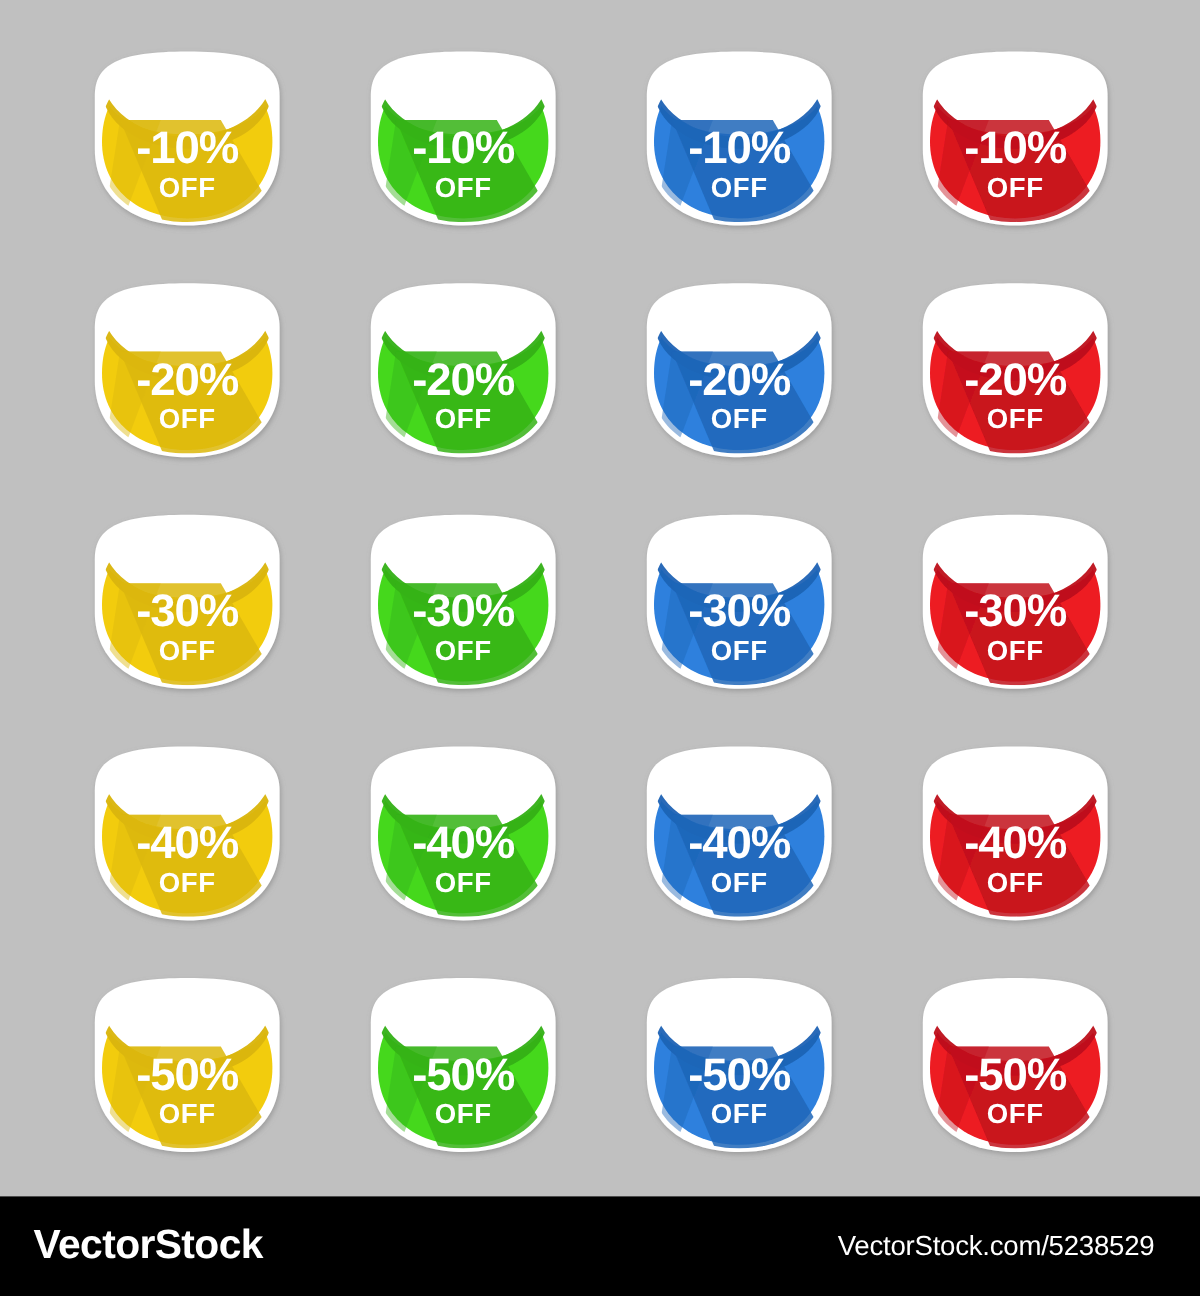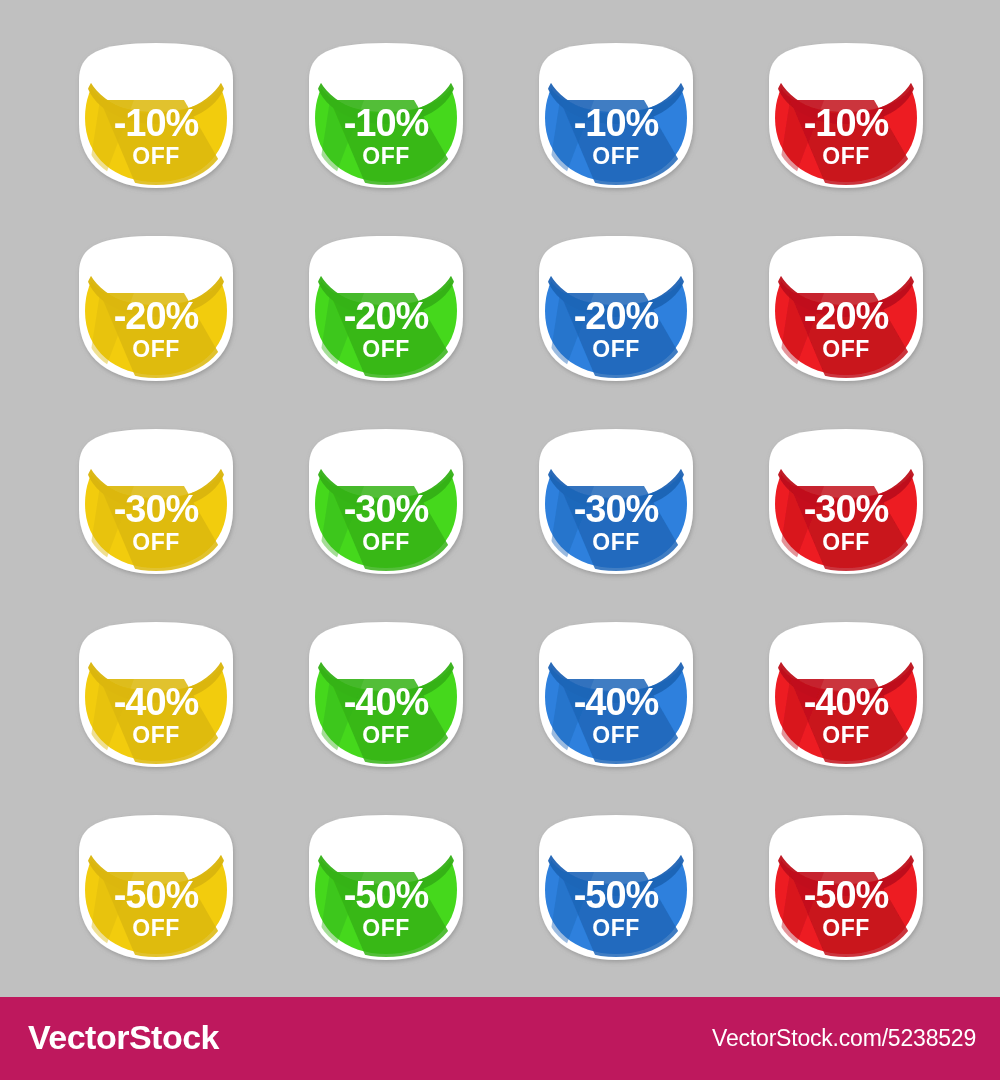--- a/index.html
+++ b/index.html
@@ -66,21 +66,21 @@
     top: 16px;
     color: #ffffff;
     font-family: "Liberation Sans", sans-serif;
     font-size: 34px;
     font-weight: bold;
     letter-spacing: -0.5px;
     line-height: 48px;
   }
   #footer-url {
     position: absolute;
-    right: 24px;
+    right: 38px;
     top: 24px;
     color: #ffffff;
     font-family: "Liberation Sans", sans-serif;
     font-size: 23px;
     font-weight: normal;
     line-height: 34px;
     letter-spacing: -0.2px;
   }
 </style>
 </head>
@@ -564,18 +564,18 @@
               <path d="M24,60 L108,60 L160,150 L62,150 Z" fill="#c2101b" opacity="0.85"></path>
               <path d="M24,60 L58,60 L24,150 L10,150 Z" fill="#c2101b" opacity="0.45"></path>
             </g>
             <text class="sticker-pct" x="80" y="96" text-anchor="middle">-50%</text>
             <text class="sticker-off" x="80" y="124" text-anchor="middle">OFF</text>
           </g>
         </svg>
       </div>
     </div>
 
-  <div id="footer-bar" style="background: #be185d;">
+  <div id="footer-bar" style="background: #000000;">
     <div id="footer-brand">VectorStock</div>
     <div id="footer-url">VectorStock.com/5238529</div>
   </div>
 
 </div>
 
 </body></html>

